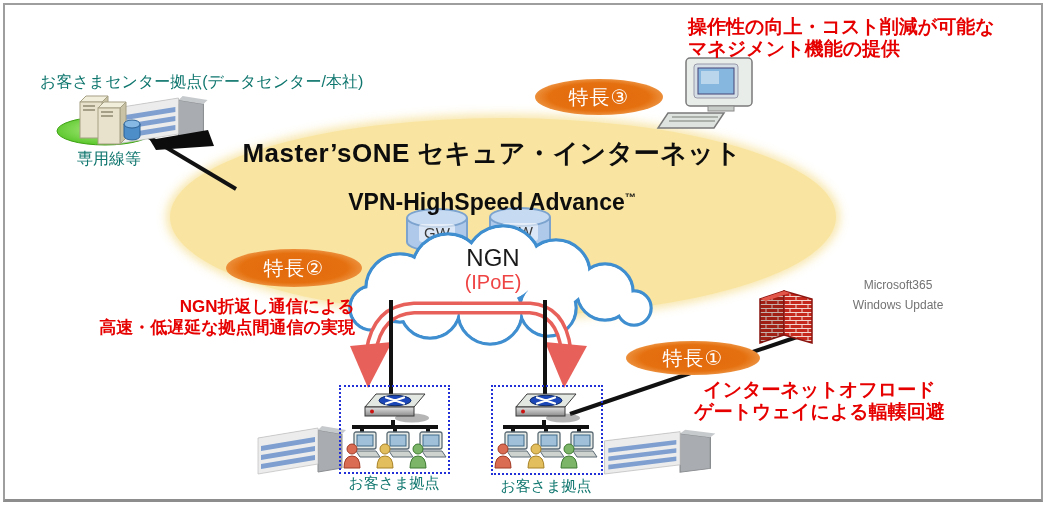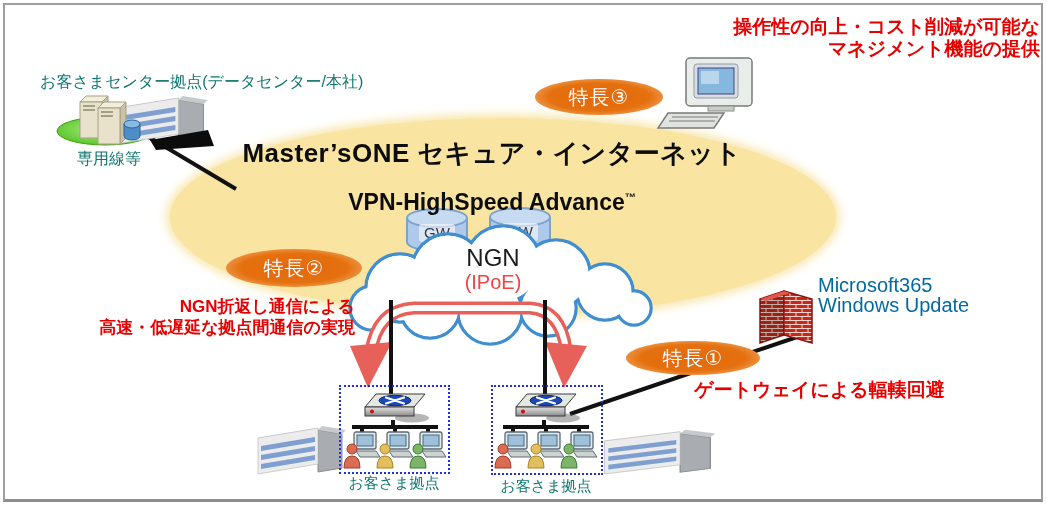--- a/index.html
+++ b/index.html
@@ -16,27 +16,27 @@
   .title sup{font-size:11px;vertical-align:super}
   .ngn-name{position:absolute;left:418px;top:244px;width:150px;text-align:center;font-size:24px;color:#1a1a1a}
   .ngn-sub{position:absolute;left:418px;top:271px;width:150px;text-align:center;font-size:20px;color:#ef4444}
   .badge{position:absolute;display:flex;align-items:center;justify-content:center;
          color:#fff;font-weight:normal;font-size:20px;letter-spacing:1px;border-radius:50%;
          background:radial-gradient(ellipse at center,#E26A0E 0%,#E5700F 55%,#F0A156 80%,rgba(240,161,86,0) 100%)}
   #badge-f3{left:535px;top:79px;width:128px;height:36px}
   #badge-f2{left:226px;top:249px;width:136px;height:38px}
   #badge-f1{left:626px;top:341px;width:134px;height:34px}
   .red-text{position:absolute;color:#E60000;font-weight:bold}
-  #f3-text{left:688px;top:16px;width:352px;text-align:right;font-size:19px;line-height:22px}
+  #f3-text{left:688px;top:16px;width:352px;text-align:left;font-size:19px;line-height:22px}
   #f2-text{left:50px;top:296px;width:305px;text-align:right;font-size:17px;line-height:21px}
   #f1-text{left:662px;top:379px;width:315px;text-align:center;font-size:19px;line-height:22px}
   .black-label{position:absolute;color:#0f766e}
   #center-site-label{left:40px;top:72px;width:400px;font-size:16px}
   #leased-line-label{left:77px;top:149px;width:120px;font-size:16px}
-  #internet-label{left:818px;top:275px;width:160px;text-align:left;font-size:20px;line-height:20px;color:#0369a1}
+  #internet-label{left:818px;top:275px;width:160px;text-align:center;font-size:12px;line-height:20px;color:#737373}
   #site1-label{left:338px;top:474px;width:112px;text-align:center;font-size:15px}
   #site2-label{left:490px;top:477px;width:112px;text-align:center;font-size:15px}
   .site-box{position:absolute;border:2px dotted #2230D8}
   #site1-box{left:339px;top:385px;width:107px;height:85px}
   #site2-box{left:491px;top:385px;width:108px;height:86px}
 </style>
 </head>
 <body>
 
 <div class="stage">
@@ -224,20 +224,21 @@
 
   <div class="red-text" id="f3-text">
     <div>操作性の向上・コスト削減が可能な</div>
     <div>マネジメント機能の提供</div>
   </div>
   <div class="red-text" id="f2-text">
     <div>NGN折返し通信による</div>
     <div>高速・低遅延な拠点間通信の実現</div>
   </div>
   <div class="red-text" id="f1-text">
+    <div>インターネットオフロード</div>
     <div>ゲートウェイによる輻輳回避</div>
   </div>
 
   <div class="black-label" id="center-site-label">お客さまセンター拠点(データセンター/本社)</div>
   <div class="black-label" id="leased-line-label">専用線等</div>
   <div class="black-label" id="internet-label">
     <div>Microsoft365</div>
     <div>Windows Update</div>
   </div>
   <div class="black-label" id="site1-label">お客さま拠点</div>

